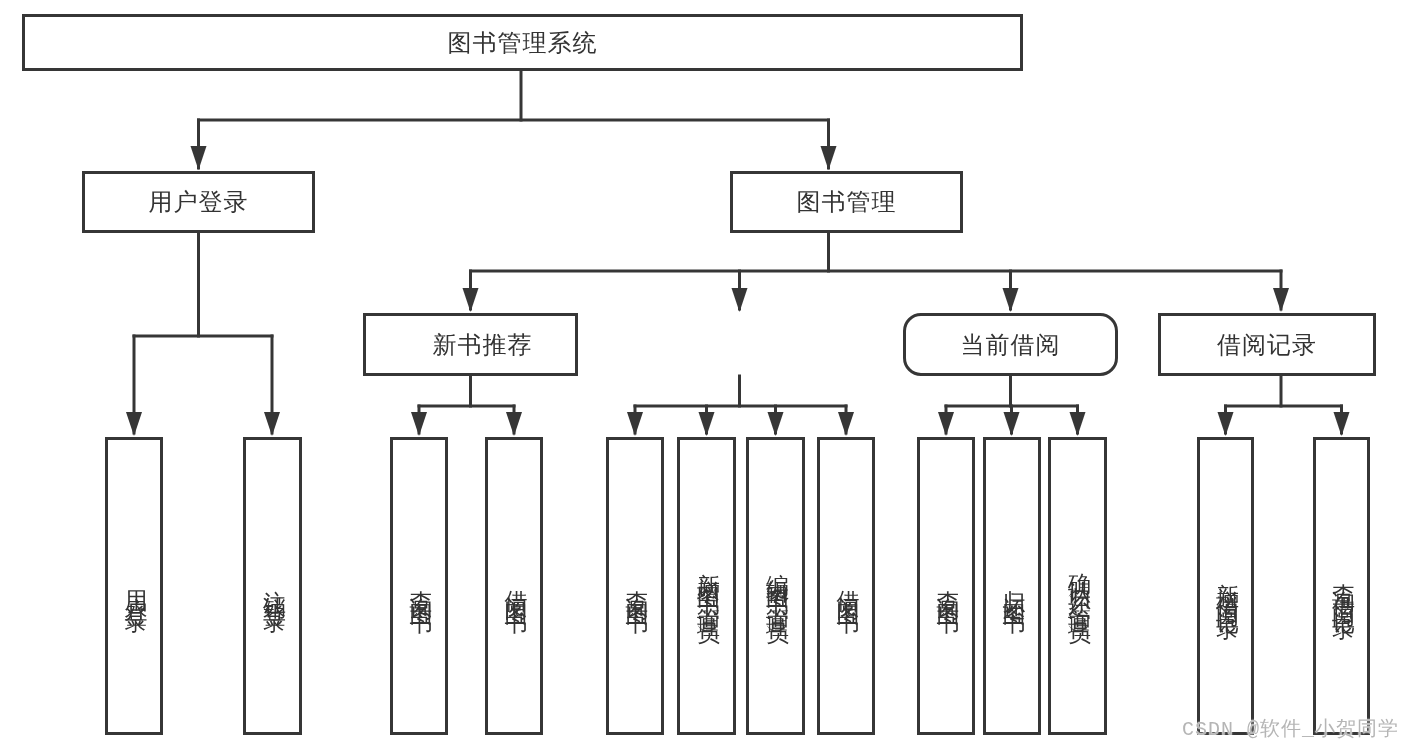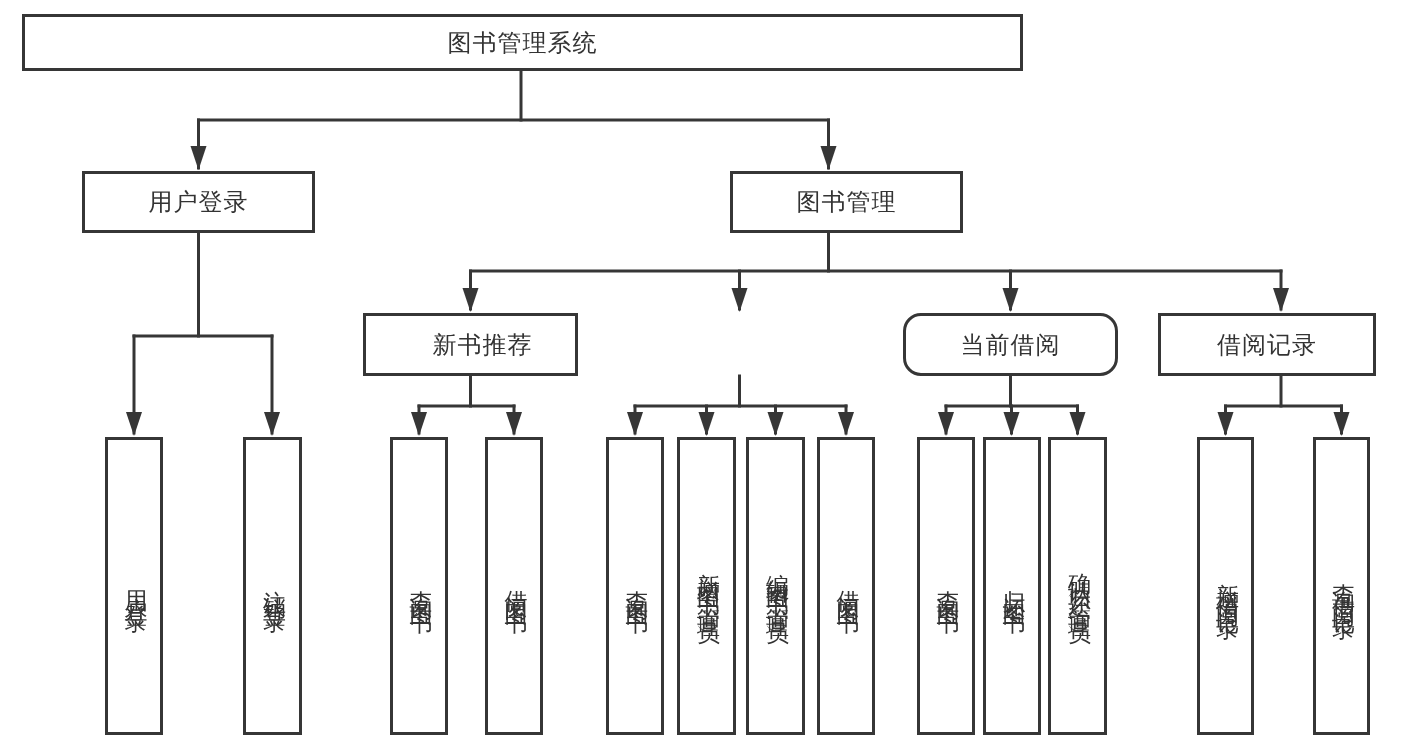--- a/index.html
+++ b/index.html
@@ -201,14 +201,15 @@
   <div class="leaf" style="left:1048px; width:59px;">
     <span class="vtext">确认归还（管理员）</span>
   </div>
   <div class="leaf" style="left:1197px; width:57px;">
     <span class="vtext">新增借阅记录</span>
   </div>
   <div class="leaf" style="left:1313px; width:57px;">
     <span class="vtext">查询借阅记录</span>
   </div>
 
+  <div id="watermark">CSDN @软件_小贺同学</div>
 
 </div>
 
 </body></html>

